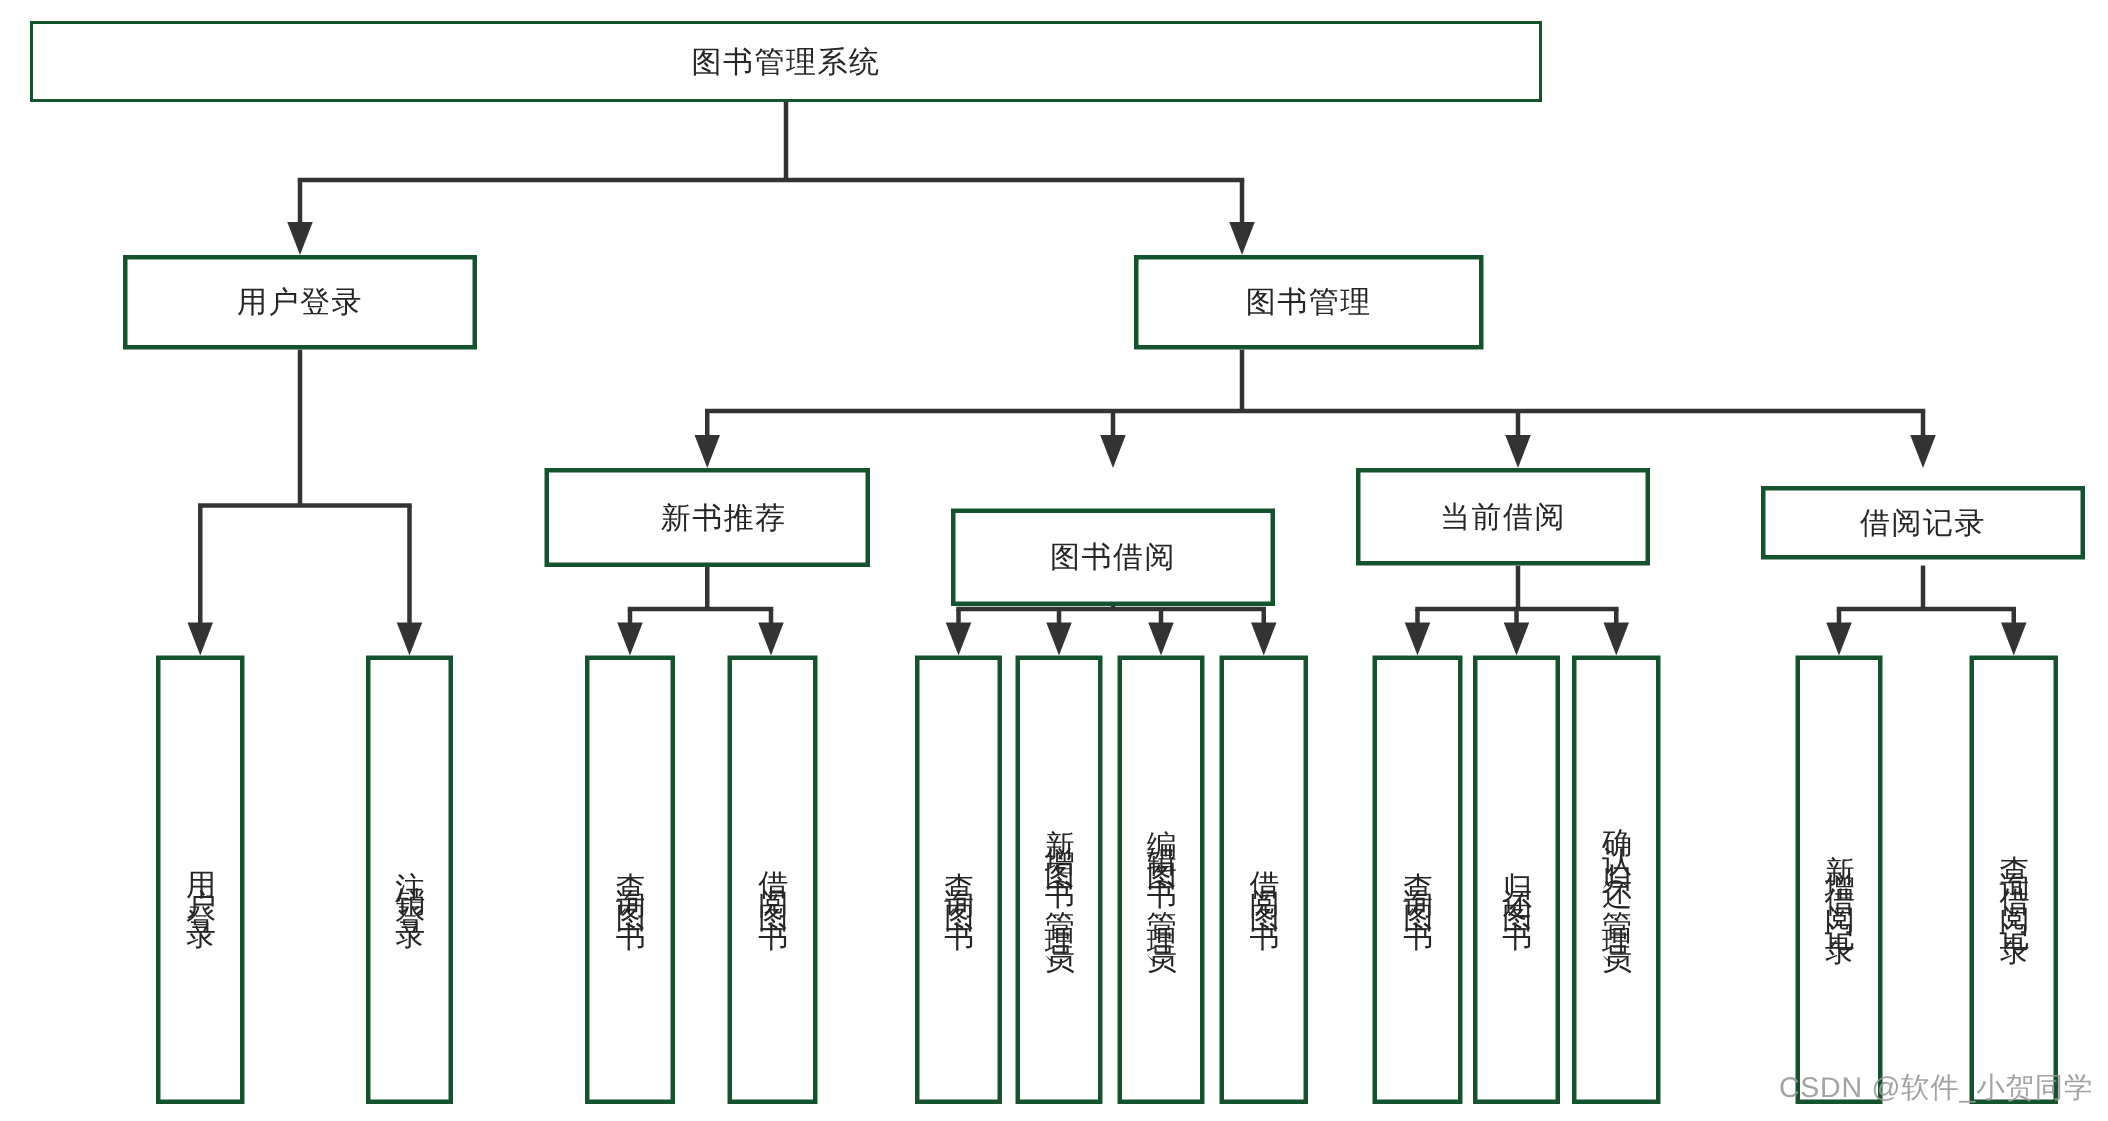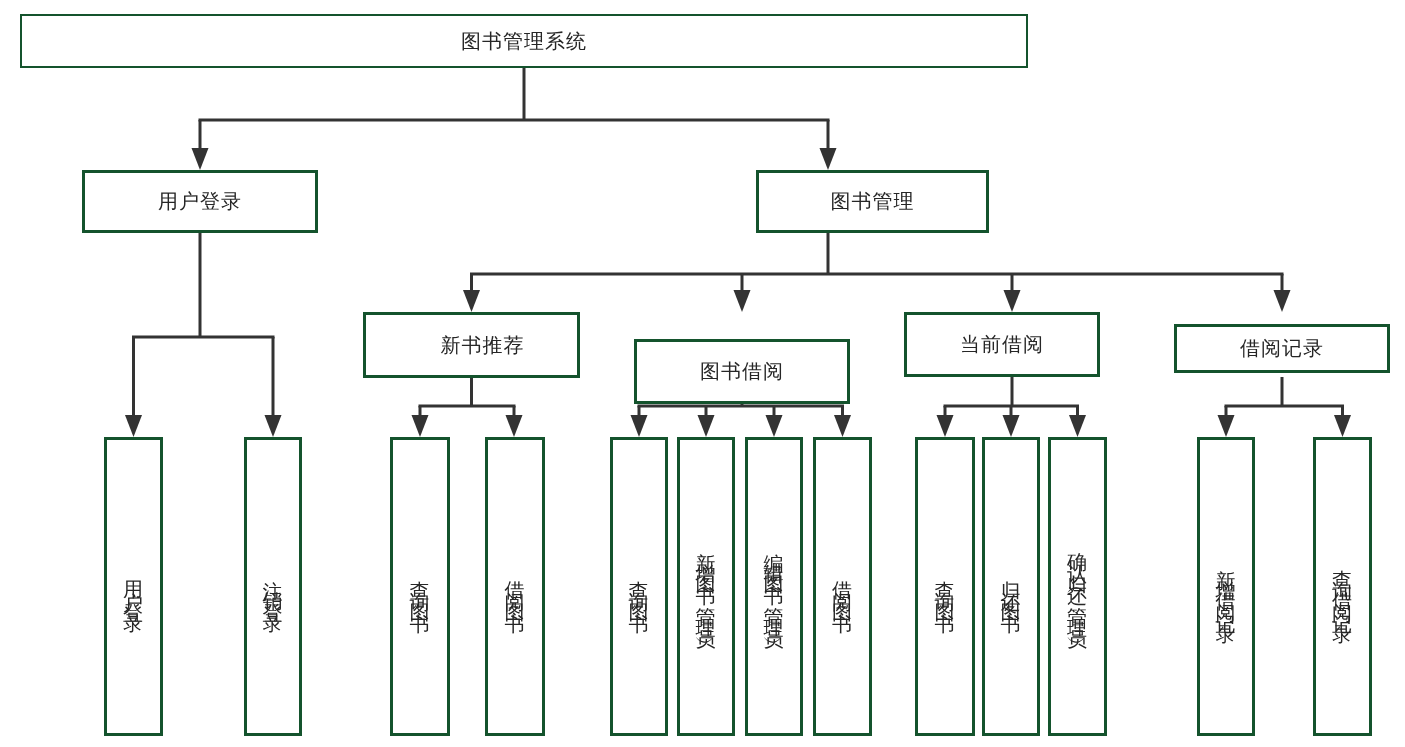--- a/index.html
+++ b/index.html
@@ -186,13 +186,14 @@
   <div class="box leaf leaf-11">
     <span class="vlabel">确认归还（管理员）</span>
   </div>
   <div class="box leaf leaf-12">
     <span class="vlabel">新增借阅记录</span>
   </div>
   <div class="box leaf leaf-13">
     <span class="vlabel">查询借阅记录</span>
   </div>
 
+  <div class="watermark">CSDN @软件_小贺同学</div>
 </div>
 
 </body></html>

